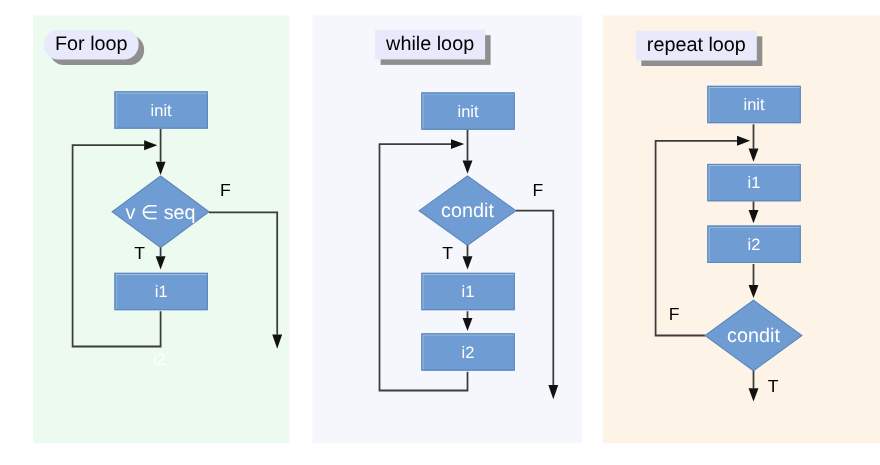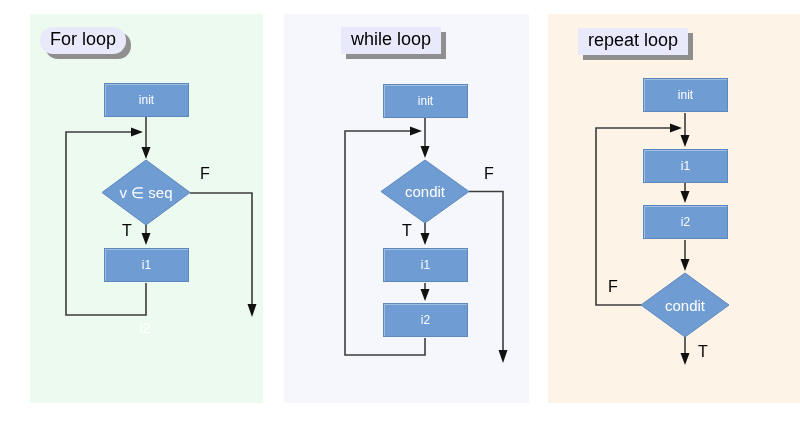--- a/index.html
+++ b/index.html
@@ -24,28 +24,28 @@
     z-index: 2;
   }
   .node {
     position: absolute;
     width: 85px; height: 34px;
     background: var(--node-fill);
     border: 1px solid var(--node-border);
     box-shadow: inset 1px 1px 0 rgba(255,255,255,0.35);
     box-sizing: border-box;
     color: var(--node-text);
-    font-size: 12px;
+    font-size: 15px;
     display: flex; align-items: center; justify-content: center;
     z-index: 1;
   }
   .diamond-label {
     position: absolute;
     color: var(--node-text);
-    font-size: 15px;
+    font-size: 18px;
     display: flex; align-items: center; justify-content: center;
     z-index: 1;
     pointer-events: none;
   }
   .branch-label {
     position: absolute;
     font-size: 16px;
     color: var(--label-text);
     z-index: 1;
   }

